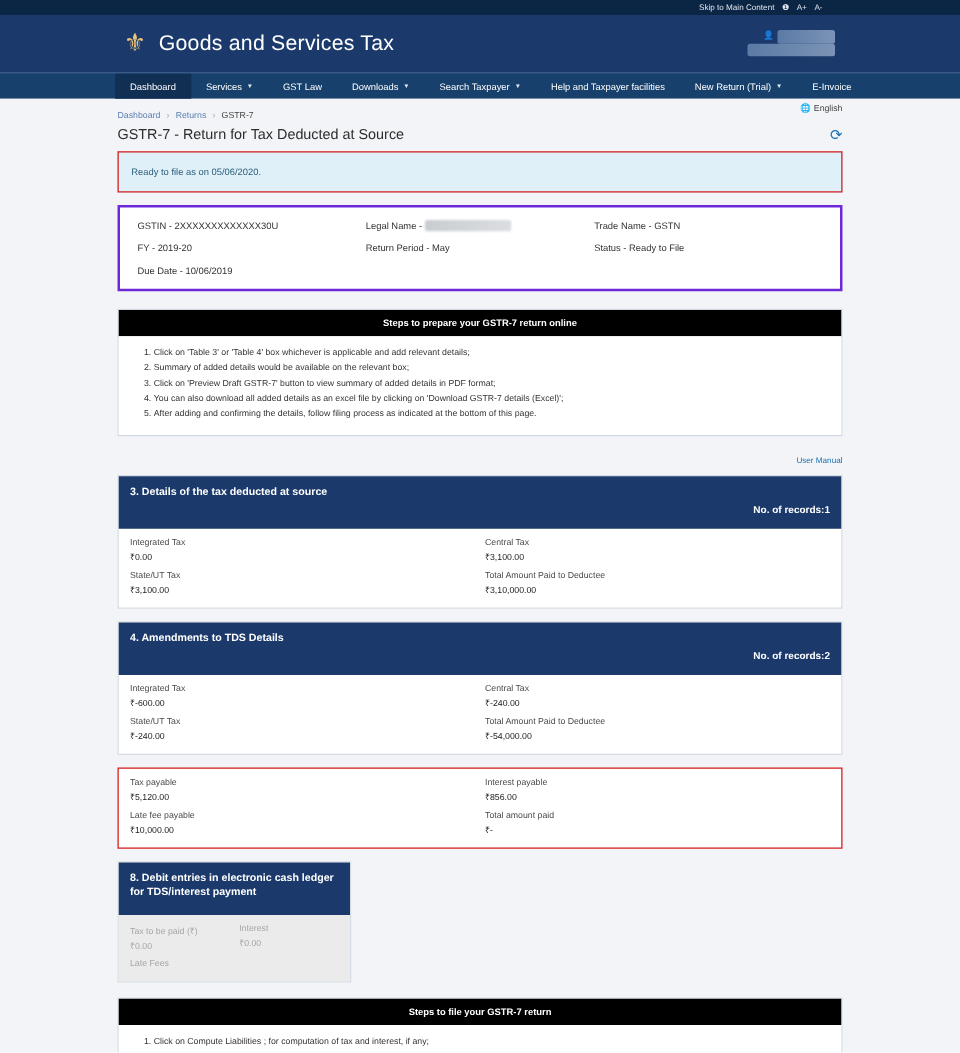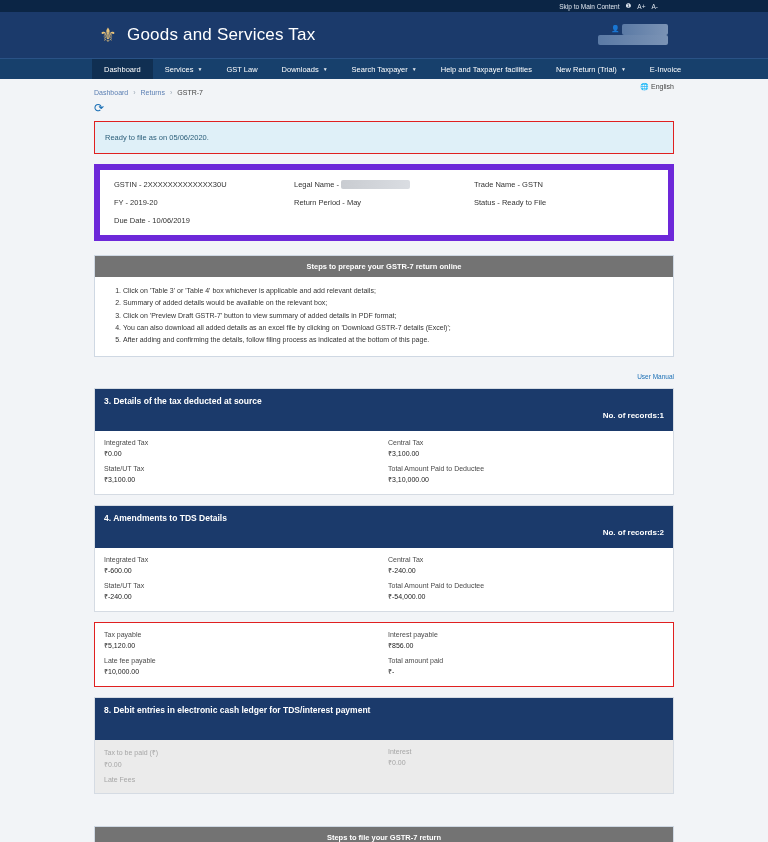--- a/index.html
+++ b/index.html
@@ -133,42 +133,42 @@
     font-size: 7.5px;
     padding: 11px 10px;
     margin-bottom: 10px;
     outline: 1.6px solid #e02020;
     outline-offset: -1px;
   }
 
   
   .card {
     background: #fff;
-    border: 6px solid #6d28d9;
+    border: 2px solid #6d28d9;
     padding: 10px 14px;
     margin-bottom: 14px;
   }
   .info-grid {
     display: grid;
     grid-template-columns: 1fr 1fr 1fr;
     row-gap: 9px;
     font-size: 7.5px;
     color: #333;
   }
   .info-grid .blurtxt {
     background: linear-gradient(90deg,#c9ccd1,#dadde2);
     color: transparent;
     border-radius: 2px;
     filter: blur(0.7px);
   }
 
   
   .panel { border: 1px solid #cfd8e3; background: #fff; margin-bottom: 16px; }
   .panel-head {
-    background: #737373;
+    background: #000000;
     color: #fff;
     font-size: 7.5px;
     text-align: center;
     padding: 6px 0;
     font-weight: bold;
   }
   .panel-body { padding: 8px 10px 10px 10px; background:#fff; }
   ol.steps {
     margin: 0; padding-left: 18px;
     font-size: 7px; color: #333; line-height: 1.75;
@@ -229,21 +229,21 @@
 
   
   .tile.muted .tile-head { background: #1b3a6b; }
   .tile.muted .tile-body { background: #ebebeb; color: #a6a6a6; }
   .tile.muted .tile-body .lbl,
   .tile.muted .tile-body .val { color: #a6a6a6; }
   .tile-clip { max-height: 58px; overflow: hidden; }
 
   .tiles-2 {
     display: grid;
-    grid-template-columns: 1fr;
+    grid-template-columns: 1fr 1fr 1fr;
     gap: 10px;
     margin-bottom: 12px;
   }
 
   
   .btn-row {
     display: flex;
     justify-content: center;
     gap: 6px;
     padding: 14px 0 6px 0;
@@ -372,20 +372,21 @@
         <span>Returns</span>
         <span class="sep">›</span>
         <span class="cur">GSTR-7</span>
       </div>
       <div class="lang">
         <span>🌐</span>
         <span>English</span>
       </div>
 
       <div class="title-row">
+        <div class="page-title">GSTR-7 - Return for Tax Deducted at Source</div>
         <div class="refresh">⟳</div>
       </div>
 
       <div class="alert">Ready to file as on 05/06/2020.</div>
 
       <div class="card">
         <div class="info-grid">
           <div>GSTIN - 2XXXXXXXXXXXXX30U</div>
           <div>
             <span>Legal Name -</span>

